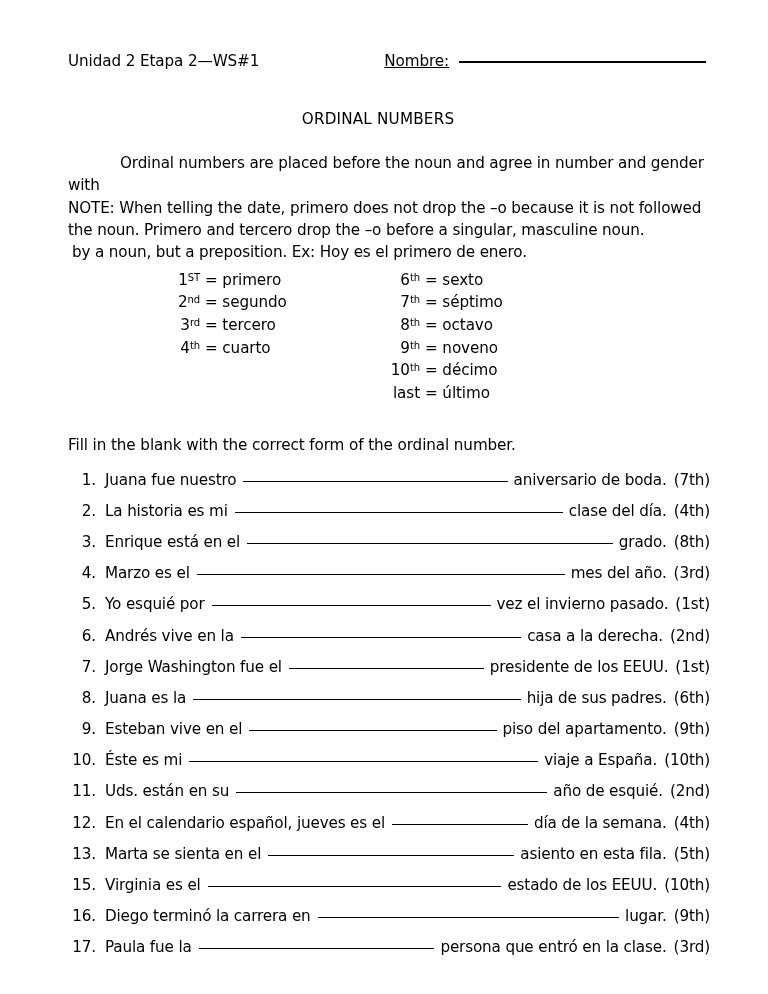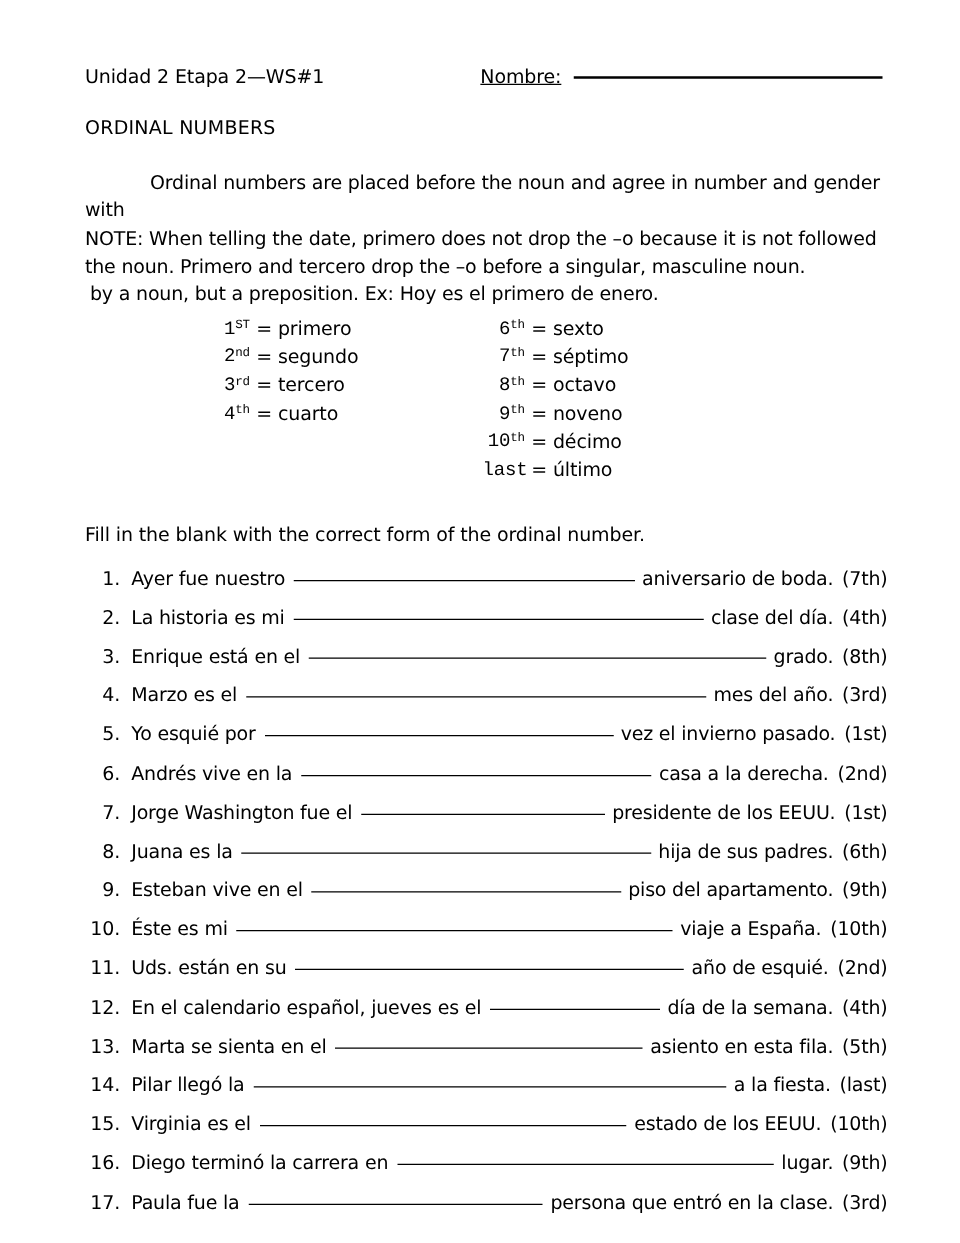--- a/index.html
+++ b/index.html
@@ -46,24 +46,24 @@
     flex: 1;
     border-bottom: 2.2px solid #000;
     margin-left: 10px;
     margin-right: 4px;
     position: relative;
     top: -3px;
     height: 0;
   }
 
   .doc-title {
-    text-align: left;
+    text-align: center;
     font-size: 15.2px;
     letter-spacing: 0.2px;
-    margin-top: 23px;
+    margin-top: 40px;
     padding-right: 22px;
   }
 
   
   .intro {
     margin-top: 24px;
     font-size: 15.2px;
     line-height: 1.47;
     letter-spacing: -0.15px;
   }
@@ -97,21 +97,20 @@
     margin-left: 0px;
   }
   .ord-row {
     display: flex;
     white-space: nowrap;
   }
   .ord-num {
     display: inline-block;
     width: 34px;
     text-align: right;
-    font-family: Liberation Mono, monospace;
   }
   .ord-eq {
     padding-left: 5px;
   }
   sup {
     font-size: 0.66em;
     vertical-align: 0.42em;
     line-height: 0;
   }
 
@@ -226,21 +225,21 @@
           <span class="ord-eq">= último</span>
         </div>
       </div>
   </div>
 
   <div class="instruction">Fill in the blank with the correct form of the ordinal number.</div>
 
   <div class="questions">
       <div class="q-row">
         <span class="q-num">1.</span>
-        <span class="q-pre">Ayer fue nuestro</span>
+        <span class="q-pre">Juana fue nuestro</span>
         <span class="q-blank"></span>
         <span class="q-post">aniversario de boda.</span>
         <span class="q-hint">(7th)</span>
       </div>
       <div class="q-row">
         <span class="q-num">2.</span>
         <span class="q-pre">La historia es mi</span>
         <span class="q-blank"></span>
         <span class="q-post">clase del día.</span>
         <span class="q-hint">(4th)</span>
@@ -316,27 +315,20 @@
         <span class="q-hint">(4th)</span>
       </div>
       <div class="q-row">
         <span class="q-num">13.</span>
         <span class="q-pre">Marta se sienta en el</span>
         <span class="q-blank"></span>
         <span class="q-post">asiento en esta fila.</span>
         <span class="q-hint">(5th)</span>
       </div>
       <div class="q-row">
-        <span class="q-num">14.</span>
-        <span class="q-pre">Pilar llegó la</span>
-        <span class="q-blank"></span>
-        <span class="q-post">a la fiesta.</span>
-        <span class="q-hint">(last)</span>
-      </div>
-      <div class="q-row">
         <span class="q-num">15.</span>
         <span class="q-pre">Virginia es el</span>
         <span class="q-blank"></span>
         <span class="q-post">estado de los EEUU.</span>
         <span class="q-hint">(10th)</span>
       </div>
       <div class="q-row">
         <span class="q-num">16.</span>
         <span class="q-pre">Diego terminó la carrera en</span>
         <span class="q-blank"></span>

